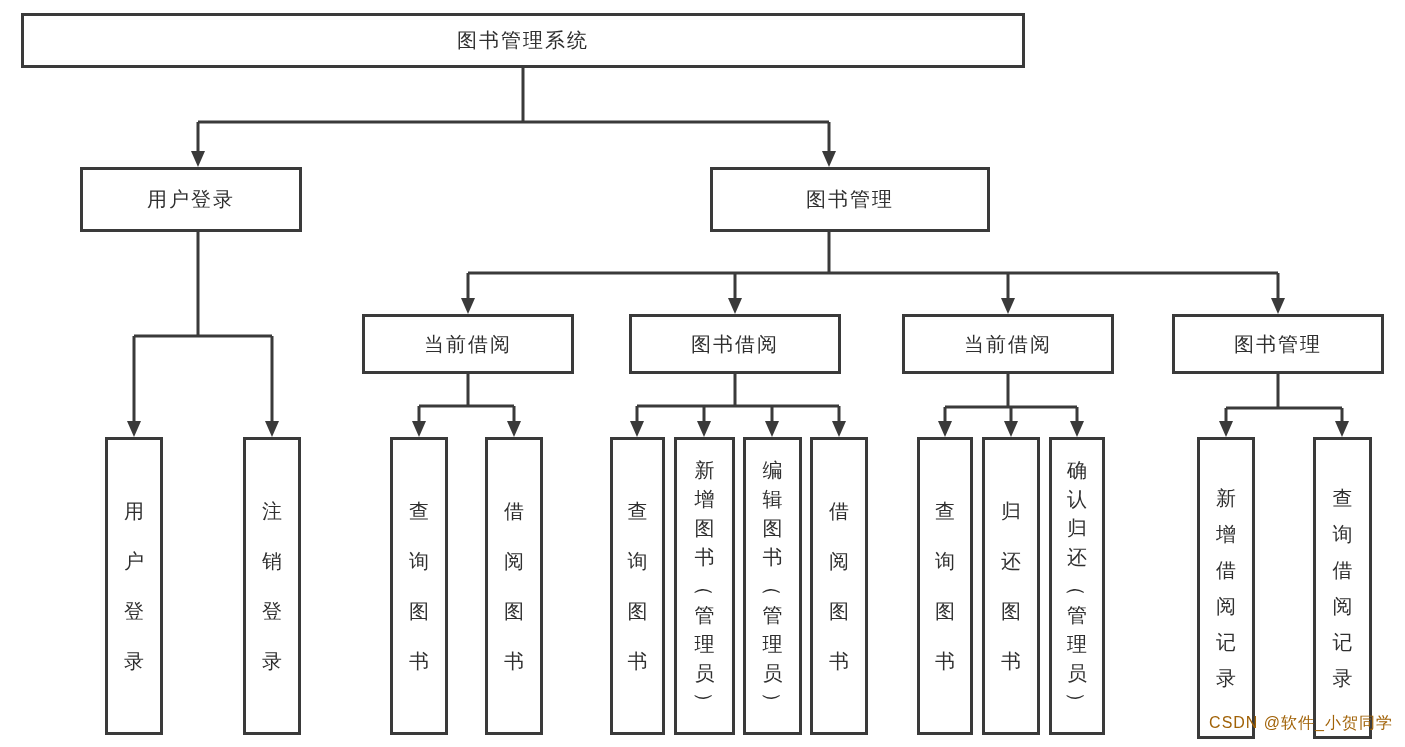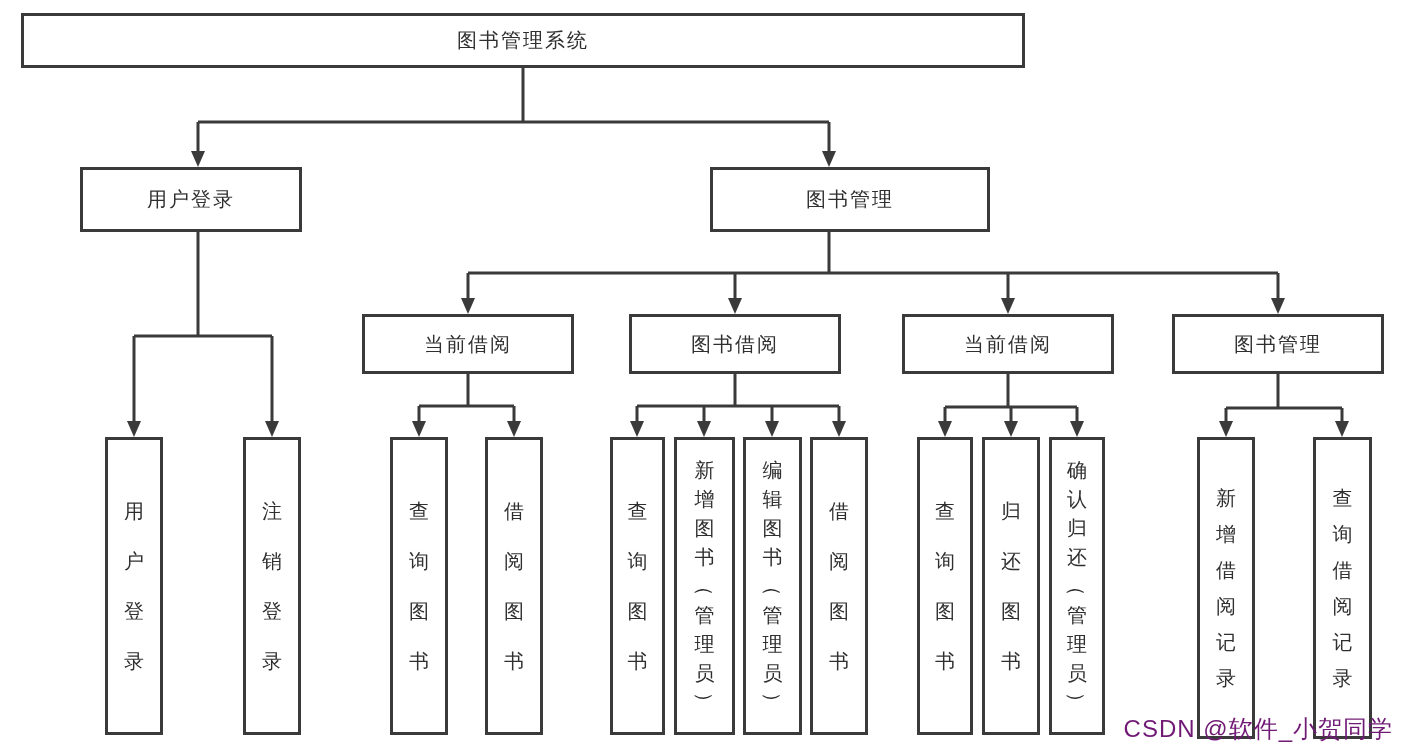--- a/index.html
+++ b/index.html
@@ -44,21 +44,21 @@
     display:flex;flex-direction:column;align-items:center;justify-content:center;
     font-size:20px;line-height:1;height:100%;
   }
   .vlabel span{display:block;}
   .vlabel span.rotchar{transform:rotate(90deg);}
   svg.wires{position:absolute;left:0;top:0;pointer-events:none;}
   svg.wires path{stroke:#3a3a3a;stroke-width:3;fill:none;}
   svg.wires polygon{fill:#3a3a3a;stroke:none;}
   .watermark{
     position:absolute;right:12px;top:713px;
-    font-size:24px;color:#701a75;letter-spacing:1px;white-space:nowrap;
+    font-size:16px;color:#a16207;letter-spacing:1px;white-space:nowrap;
   }
 </style>
 </head>
 <body>
 
 <div class="stage">
 
   <svg class="wires" width="1405" height="747">
 
     <path d="M523 68 V122 M198 122 H829 M198 122 V152 M829 122 V152"></path>

